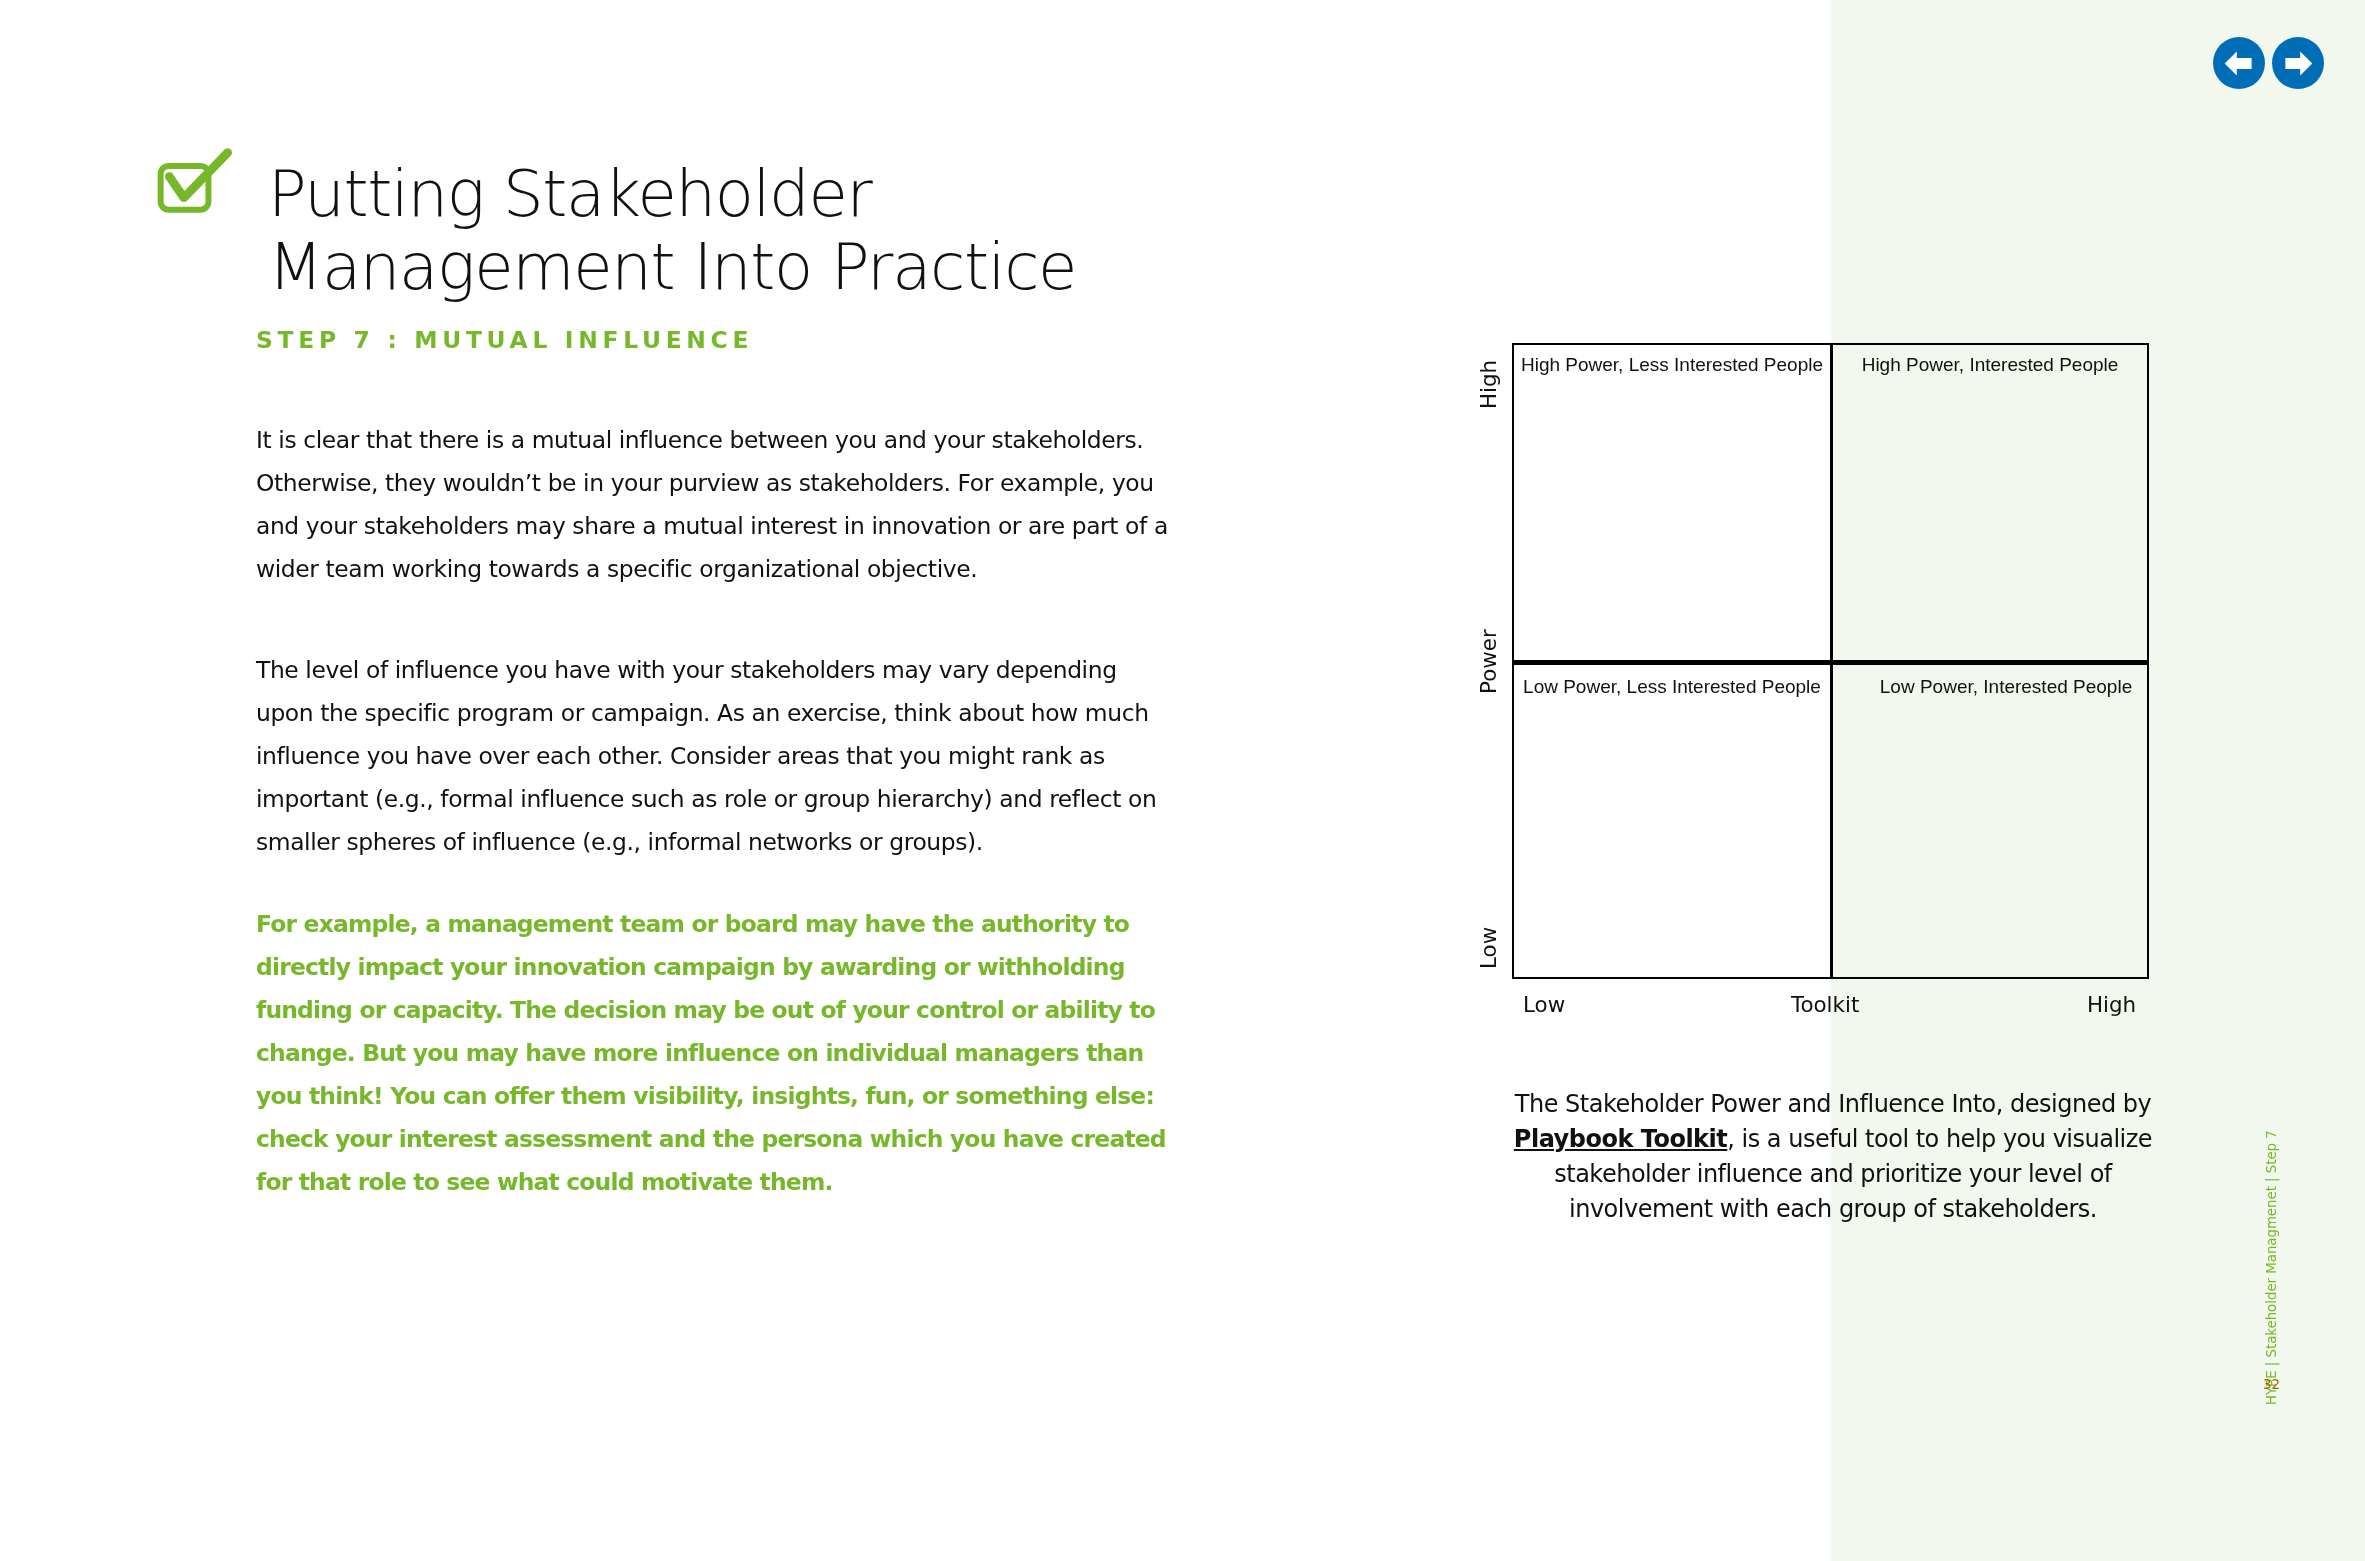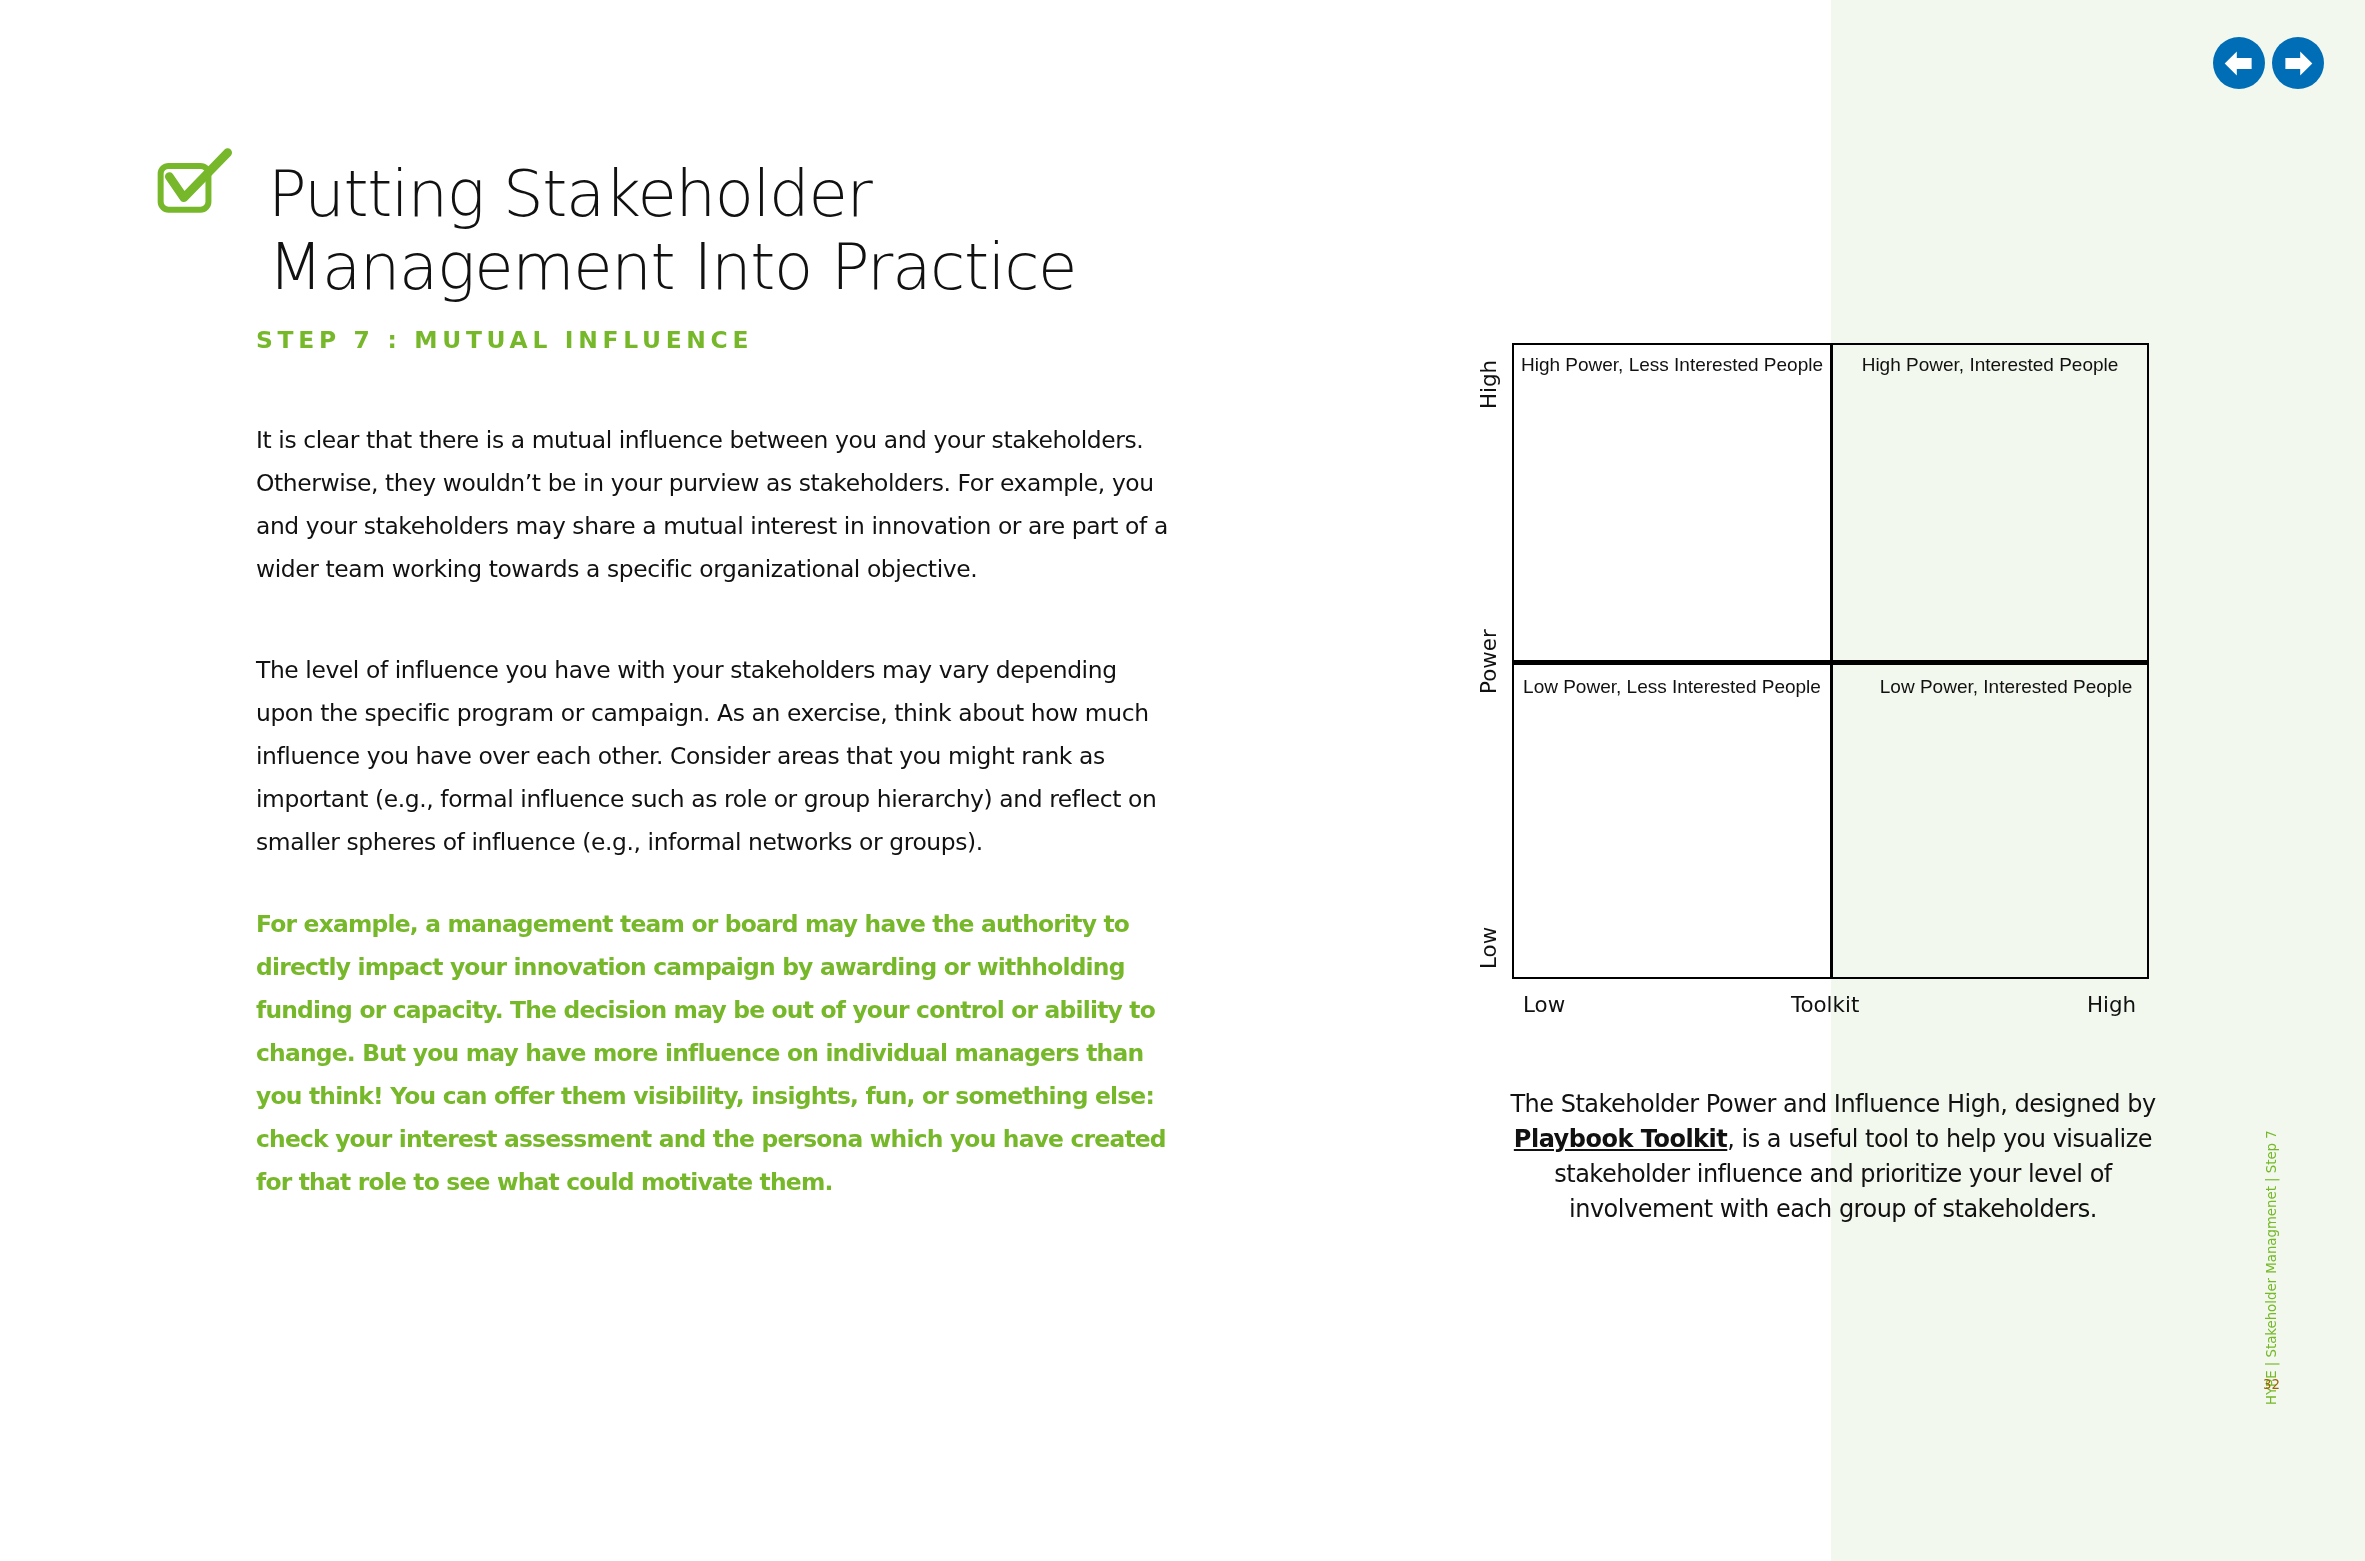--- a/index.html
+++ b/index.html
@@ -131,17 +131,17 @@
   <div class="q-label q-tl">High Power, Less Interested People</div>
   <div class="q-label q-tr">High Power, Interested People</div>
   <div class="q-label q-bl">Low Power, Less Interested People</div>
   <div class="q-label q-br">Low Power, Interested People</div>
 </div>
 
 <div class="x-label x-low">Low</div>
 <div class="x-label x-interest">Toolkit</div>
 <div class="x-label x-high">High</div>
 
-<p class="caption"><span>The Stakeholder Power and Influence High, designed by </span><a>Playbook Toolkit</a><span>, is a useful tool to help you visualize stakeholder influence and prioritize your level of involvement with each group of stakeholders.</span></p>
+<p class="caption"><span>The Stakeholder Power and Influence Into, designed by </span><a>Playbook Toolkit</a><span>, is a useful tool to help you visualize stakeholder influence and prioritize your level of involvement with each group of stakeholders.</span></p>
 
 <div class="footer-vertical">HYPE | Stakeholder Managmenet | Step 7</div>
 <div class="page-num">32</div>
 
 
 </body></html>

